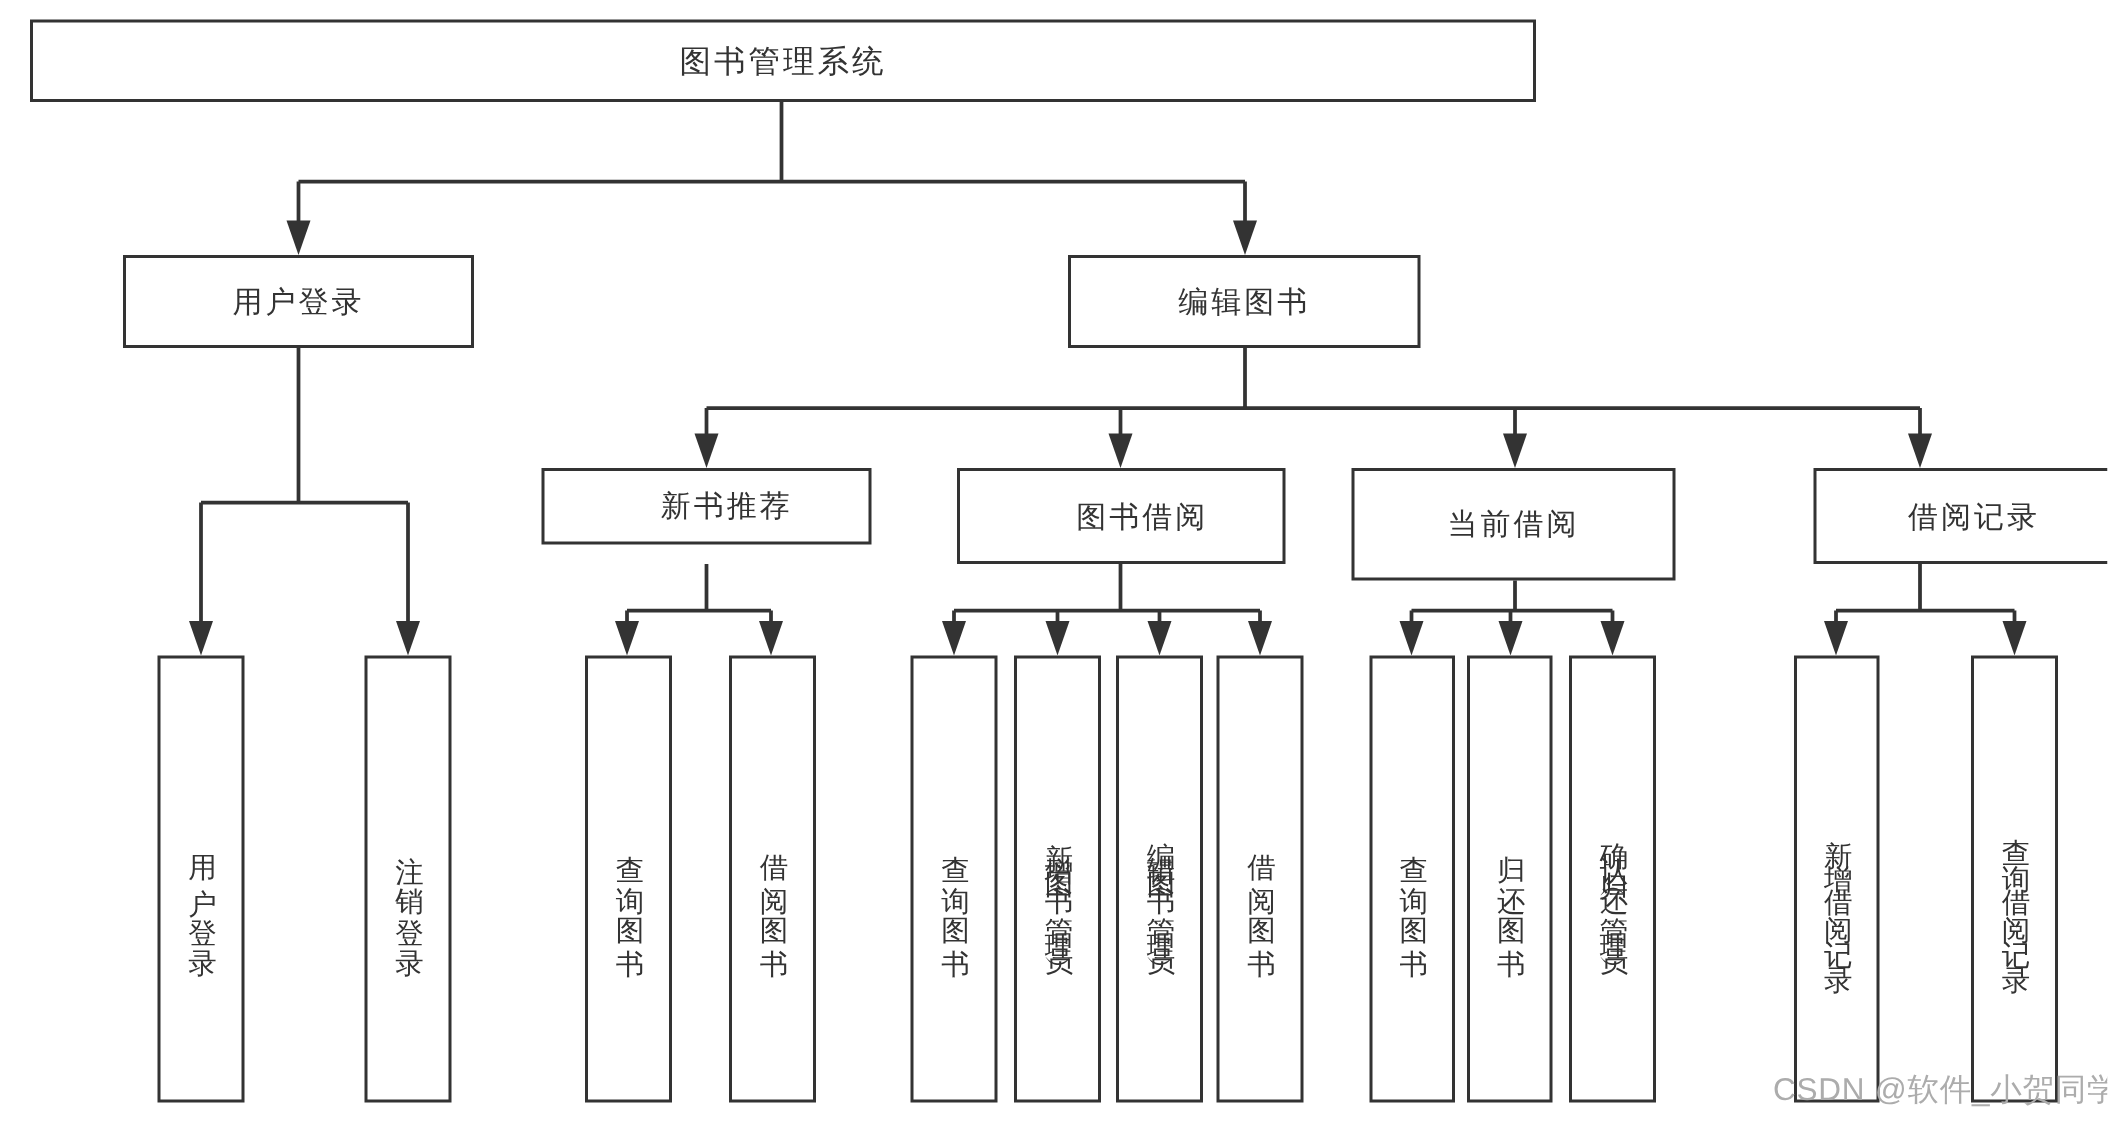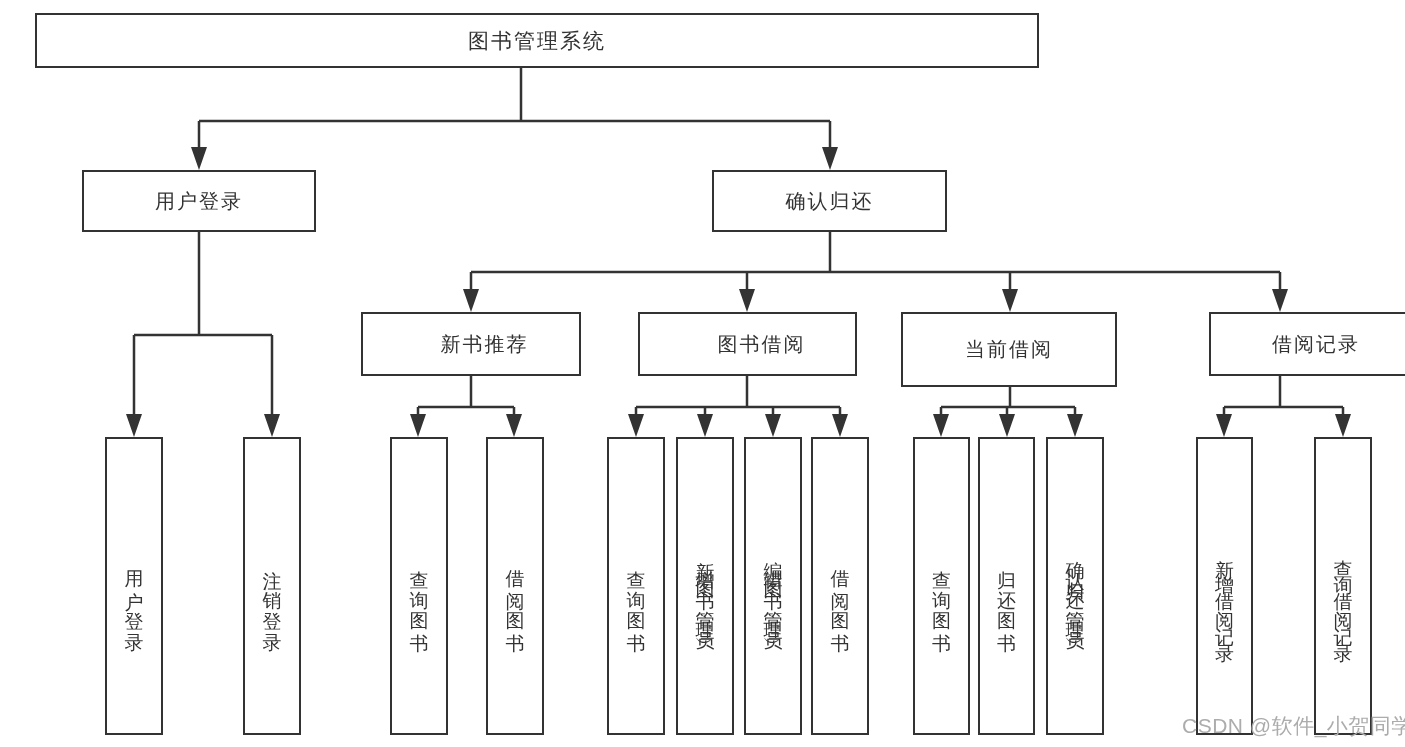--- a/index.html
+++ b/index.html
@@ -58,32 +58,32 @@
       <polygon points="765,414 781,414 773,437"></polygon>
       <polygon points="832,414 848,414 840,437"></polygon>
       <polygon points="933,414 949,414 941,437"></polygon>
       <polygon points="999,414 1015,414 1007,437"></polygon>
       <polygon points="1067,414 1083,414 1075,437"></polygon>
       <polygon points="1216,414 1232,414 1224,437"></polygon>
       <polygon points="1335,414 1351,414 1343,437"></polygon>
     </g>
   </svg>
 
-  <div class="node root" style="left:35px; top:13px; width:1004px; height:55px;">
+  <div class="node root" style="left:20px; top:13px; width:1004px; height:55px;">
     <span class="hlabel">图书管理系统</span>
   </div>
 
   <div class="node" style="left:82px; top:170px; width:234px; height:62px;">
     <span class="hlabel">用户登录</span>
   </div>
   <div class="node" style="left:712px; top:170px; width:235px; height:62px;">
-    <span class="hlabel">确认归还</span>
+    <span class="hlabel">编辑图书</span>
   </div>
 
-  <div class="node" style="left:361px; top:312px; width:220px; height:64px;padding-left:27px;">
+  <div class="node" style="left:361px; top:312px; width:220px; height:51px;padding-left:27px;">
     <span class="hlabel">新书推荐</span>
   </div>
   <div class="node" style="left:638px; top:312px; width:219px; height:64px;padding-left:28px;">
     <span class="hlabel">图书借阅</span>
   </div>
   <div class="node" style="left:901px; top:312px; width:216px; height:75px;">
     <span class="hlabel">当前借阅</span>
   </div>
   <div class="node" style="left:1209px; top:312px; width:214px; height:64px;">
     <span class="hlabel">借阅记录</span>

